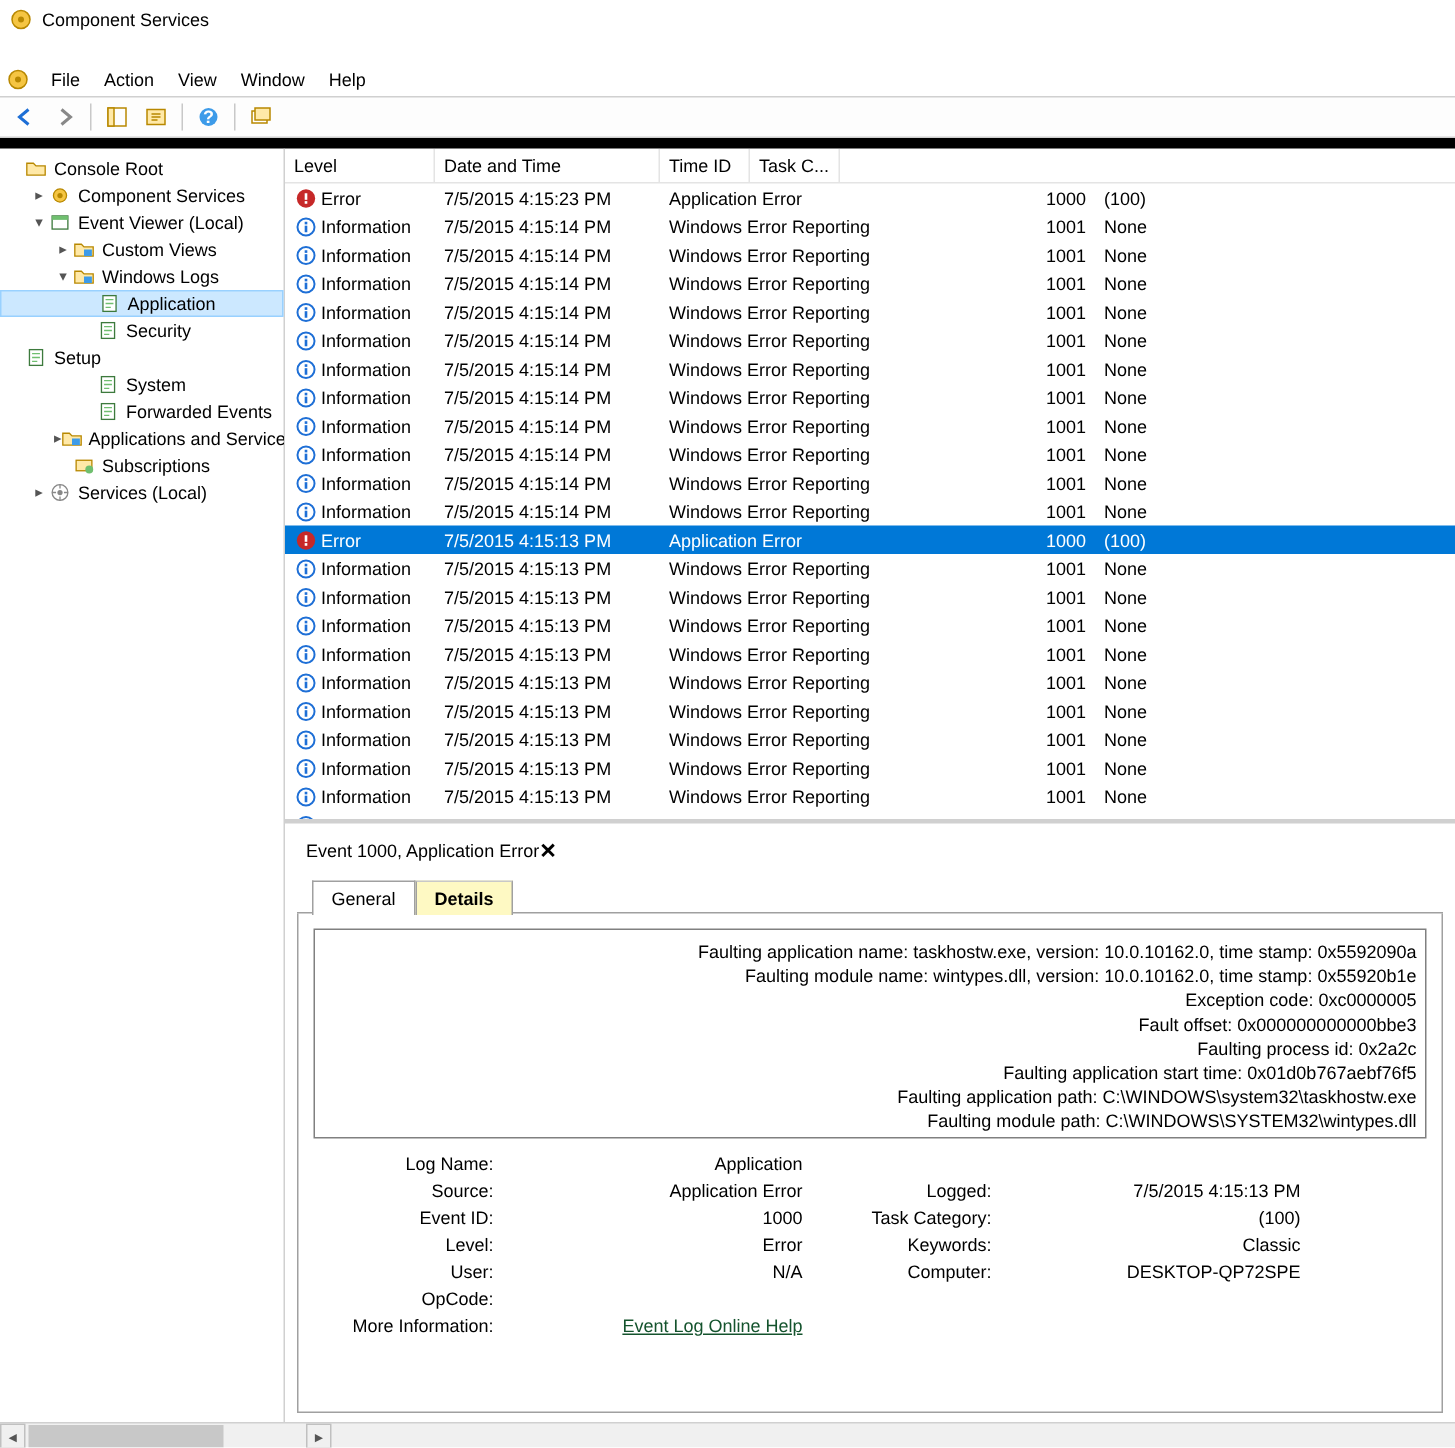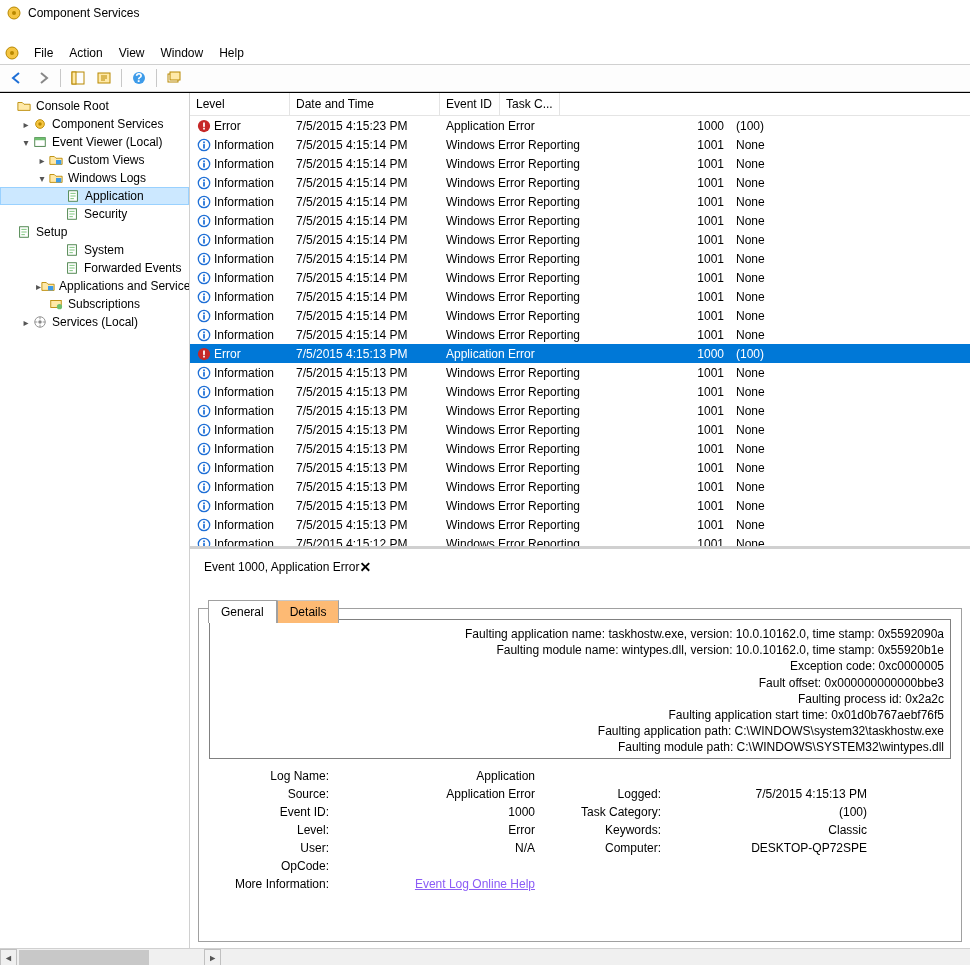--- a/index.html
+++ b/index.html
@@ -5,21 +5,21 @@
 * { box-sizing: border-box; margin: 0; padding: 0; font-family: "Segoe UI", Tahoma, sans-serif; font-size: 12px; }
 body { background: #fff; color: #000; width: 970px; height: 965px; overflow: hidden; display: flex; flex-direction: column; }
 .title-bar { display:flex; align-items:center; height:26px; padding:0 6px; gap:6px; }
 .title-bar .icon { width:16px; height:16px; display:inline-flex; align-items:center; justify-content:center; }
 .menu-bar { display:flex; align-items:center; gap:2px; height:22px; padding:0 4px;margin-top:16px; }
 .menu-bar .app-icon { width:16px; height:16px; margin-right:4px; display:inline-flex; }
 .menu-bar .item { padding:2px 8px; cursor:default; }
 .toolbar { display:flex; align-items:center; gap:4px; height:28px; padding:2px 6px; border-top:1px solid #d0d0d0; border-bottom:1px solid #d0d0d0; background:#fdfdfd; }
 .toolbar .btn { width:22px; height:22px; display:inline-flex; align-items:center; justify-content:center; border:1px solid transparent; }
 .toolbar .sep { width:1px; height:18px; background:#c8c8c8; margin:0 2px; }
-.main { flex:1; display:flex; border-top:1px solid #000000; overflow:hidden; }
+.main { flex:1; display:flex; border-top:7px solid #000000; overflow:hidden; }
 .tree-pane { width:190px; border-right:1px solid #d0d0d0; overflow-x:auto; overflow-y:auto; padding:4px 0; white-space:nowrap; }
 .tree-node { display:flex; align-items:center; height:18px; padding:0 4px; cursor:default; }
 .tree-node .exp { width:12px; display:inline-block; color:#555; text-align:center; font-size:10px; }
 .tree-node .ticon { width:16px; height:16px; display:inline-flex; align-items:center; justify-content:center; margin-right:4px; }
 .tree-node.selected { background:#cce8ff; border:1px solid #99d1ff; height:18px; }
 .right-pane { flex:1; display:flex; flex-direction:column; overflow:hidden; }
 .grid-wrap { flex:1; overflow:hidden; border-bottom:2px solid #d0d0d0; position:relative; display:flex; }
 .grid { flex:1; overflow-y:scroll; overflow-x:hidden; }
 .grid-head { display:flex; border-bottom:1px solid #e4e4e4; background:#fff; position:sticky; top:0; }
 .grid-head .col { padding:4px 6px; border-right:1px solid #e4e4e4; }
@@ -29,28 +29,28 @@
 .row .lvl-icon { width:16px; height:16px; display:inline-flex; align-items:center; justify-content:center; margin-right:2px; border-radius:50%; }
 .c-lvl { width:100px; display:flex; align-items:center; }
 .c-dt { width:150px; }
 .c-src { width:230px; }
 .c-eid { width:60px; text-align:right; }
 .c-tc { width:60px; }
 .detail-pane { height:400px; border-top:1px solid #d0d0d0; display:flex; flex-direction:column; padding:6px 8px; background:#fff; }
 .detail-title { display:flex; align-items:center; justify-content:flex-start; padding:4px 6px; font-size:13px; }
 .close-x { font-size:14px; font-weight:bold; cursor:default; }
 .tabs { display:flex; gap:0; margin-top:6px; border-bottom:1px solid #a0a0a0; padding-left:10px; }
-.tab { padding:4px 12px; border:1px solid #a0a0a0; border-bottom:none; background:#fff; position:relative; top:15px; }
-.tab:not(.active){ background:#fdba74; border-top-color:#c8c8c8; }
+.tab { padding:4px 12px; border:1px solid #a0a0a0; border-bottom:none; background:#fff; position:relative; top:2px; }
+.tab:not(.active){ background:#fef9c3; border-top-color:#c8c8c8;font-weight:bold; }
 .tab-body { flex:1; border:1px solid #a0a0a0; border-top:none; padding:10px; display:flex; flex-direction:column; overflow:hidden;text-align:right; }
 .msg-box { border:1px solid #808080; padding:6px; height:140px; overflow-y:scroll; line-height:1.35; }
 .props { margin-top:10px; display:grid; grid-template-columns: 120px 200px 120px 200px; row-gap:4px; column-gap:6px; }
 .props .lbl { }
 .props .val { }
-.link { color:#8b5cf6; text-decoration:underline; cursor:pointer; }
+.link { color:#14532d; text-decoration:underline; cursor:pointer; }
 .hscroll { height:17px; border-top:1px solid #d0d0d0; background:#f0f0f0; display:flex; }
 .hscroll .track { flex:1; display:flex; align-items:center; }
 .hscroll .btn { width:17px; height:17px; display:flex; align-items:center; justify-content:center; background:#f0f0f0; border:1px solid #c0c0c0; font-size:9px; color:#555; }
 .hscroll .thumb { height:15px; background:#c8c8c8; }
 
 svg { display:block; }
 </style>
 </head>
 <body>
 
@@ -257,21 +257,21 @@
       </div>
   </div>
 
   <div class="right-pane">
 
     <div class="grid-wrap">
       <div class="grid">
         <div class="grid-head">
           <div class="col c-lvl">Level</div>
           <div class="col c-dt">Date and Time</div>
-          <div class="col c-eid" style="text-align:left">Event ID</div>
+          <div class="col c-eid" style="text-align:left">Time ID</div>
           <div class="col c-tc">Task C...</div>
         </div>
         <div id="grid-rows">
             <div class="row">
               <div class="cell c-lvl">
                 <span class="lvl-icon">
                   <svg width="14" height="14" viewBox="0 0 16 16">
                     <circle cx="8" cy="8" r="7" fill="#c62828"></circle>
                     <rect x="7" y="4" width="2" height="5" fill="#fff"></rect>
                     <rect x="7" y="10" width="2" height="2" fill="#fff"></rect>

